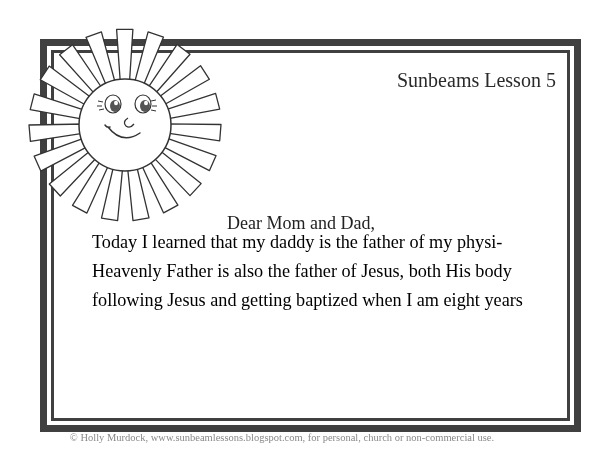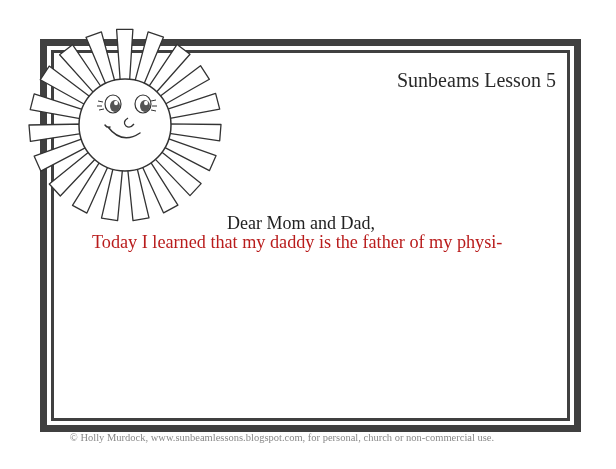--- a/index.html
+++ b/index.html
@@ -5,40 +5,42 @@
   html, body { margin:0; padding:0; background:#ffffff; }
   body { width:616px; height:469px; position:relative; overflow:hidden;
          font-family:"Liberation Serif","DejaVu Serif",serif; color:#222; }
   .frame-outer { position:absolute; left:40px; top:39px; width:541px; height:393px;
                  background:#404040; box-sizing:border-box; }
   .frame-gap { position:absolute; left:7px; top:7px; right:7px; bottom:7px; background:#fff; }
   .frame-inner { position:absolute; left:4px; top:4px; right:4px; bottom:4px;
                  border:3px solid #404040; background:#fff; }
   .lesson-title { position:absolute; left:397px; top:69px; font-size:20px; color:#2a2a2a; white-space:nowrap; }
   .greeting { position:absolute; left:227px; top:169px; font-size:18px; color:#222; white-space:nowrap;margin-top:44px; }
-  .body-text { position:absolute; left:92px; top:228px; width:470px; font-size:18.2px; line-height:28.8px; color:#b91c1c; }
+  .body-text { position:absolute; left:92px; top:228px; width:470px; font-size:18.2px; line-height:28.8px; color:#000000; }
   .body-text span { display:block; white-space:nowrap; }
   .sun { position:absolute; left:25px; top:20px; width:200px; height:210px; }
   .footer { position:absolute; left:0; width:564px; top:432px; text-align:center; font-size:10.5px; color:#888; }
 </style>
 </head>
 <body>
 
 <div class="frame-outer">
   <div class="frame-gap">
     <div class="frame-inner"></div>
   </div>
 </div>
 
 <div class="lesson-title">Sunbeams Lesson 5</div>
 
 <div class="greeting">Dear Mom and Dad,</div>
 
 <div class="body-text">
   <span>Today I learned that my daddy is the father of my physi-</span>
+  <span>Heavenly Father is also the father of Jesus, both His body</span>
+  <span>following Jesus and getting baptized when I am eight years</span>
 </div>
 
 <svg class="sun" viewBox="25 20 200 210" width="200" height="210">
   <g id="rays" fill="#fff" stroke="#333" stroke-width="1.3" stroke-linejoin="round">
       <polygon points="165.0,123.8 221.0,124.5 219.7,140.8 164.3,132.6"></polygon>
       <polygon points="163.2,136.8 216.0,155.7 209.4,170.7 159.7,144.9"></polygon>
       <polygon points="157.3,148.6 201.1,183.6 190.0,195.6 151.4,155.1"></polygon>
       <polygon points="147.9,157.8 177.9,205.1 163.6,212.9 140.2,162.0"></polygon>
       <polygon points="136.0,163.5 149.0,217.9 133.0,220.7 127.3,164.9"></polygon>
       <polygon points="122.9,164.9 117.6,220.7 101.5,218.1 114.2,163.5"></polygon>

